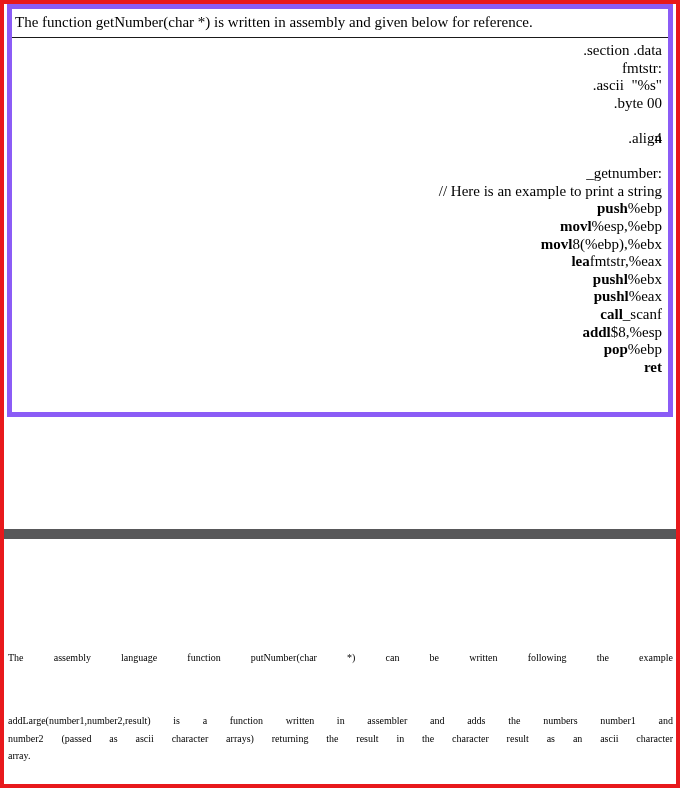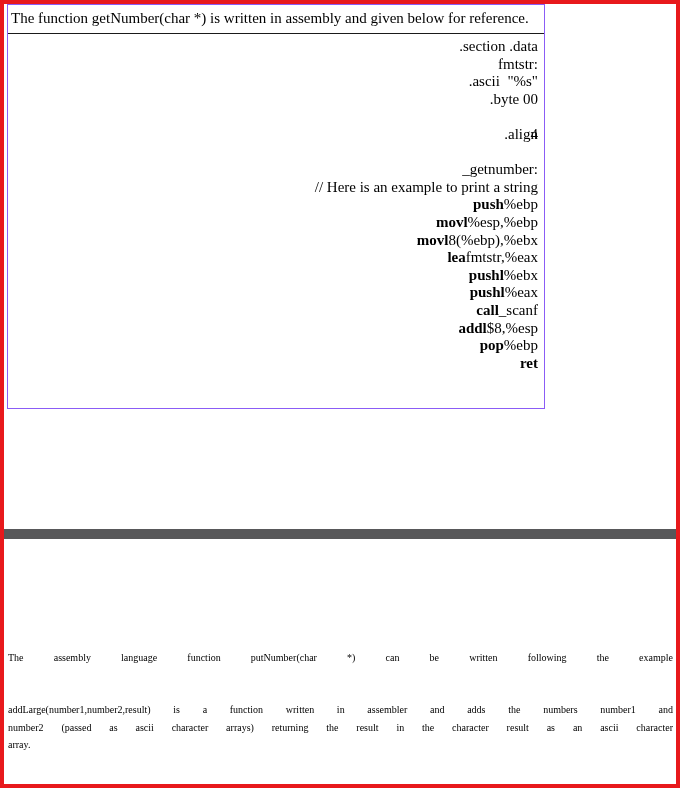--- a/index.html
+++ b/index.html
@@ -14,22 +14,22 @@
     font-family: "Liberation Serif", "DejaVu Serif", serif;
     color: #000000;
     overflow: hidden;
   }
 
   
   .ref-table {
     position: absolute;
     left: 3px;
     top: 0px;
-    width: 538px;
-    border: 1px solid #8b5cf6;
+    width: 666px;
+    border: 5px solid #8b5cf6;
   }
   .header-row {
     height: 29px;
     border-bottom: 1px solid #1a1a1a;
     padding: 3px 4px 0 3px;
     font-size: 15px;
     line-height: 21px;
     white-space: nowrap;
     overflow: hidden;
   }
@@ -60,21 +60,21 @@
   }
 
   
   .paragraphs {
     position: absolute;
     left: 4px;
     top: 645px;
     width: 665px;
     font-size: 10px;
   }
-  .paragraph + .paragraph { margin-top: 34px; }
+  .paragraph + .paragraph { margin-top: 45px; }
   .para-line {
     line-height: 17.8px;
     text-align: justify;
     text-align-last: justify;
   }
   .para-line.last { text-align-last: left; }
 </style>
 </head>
 <body>
 

